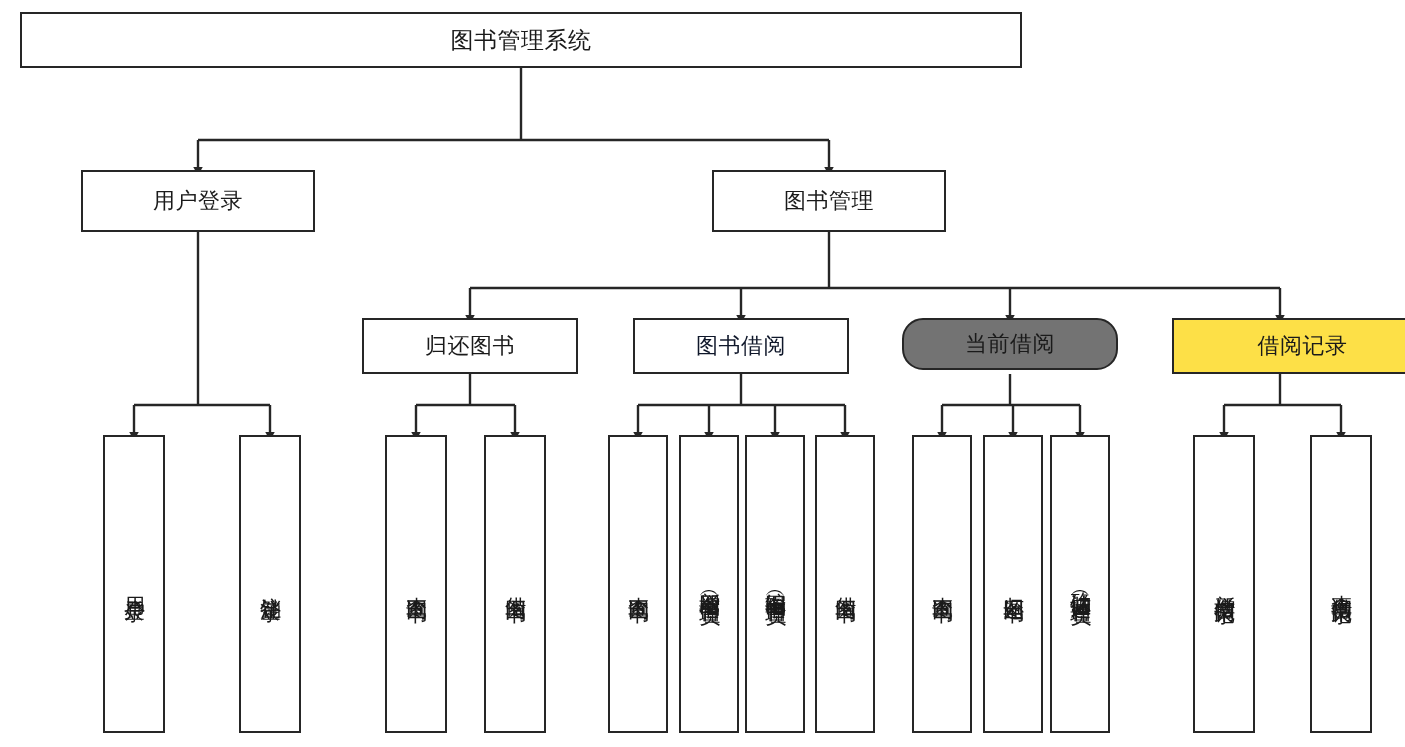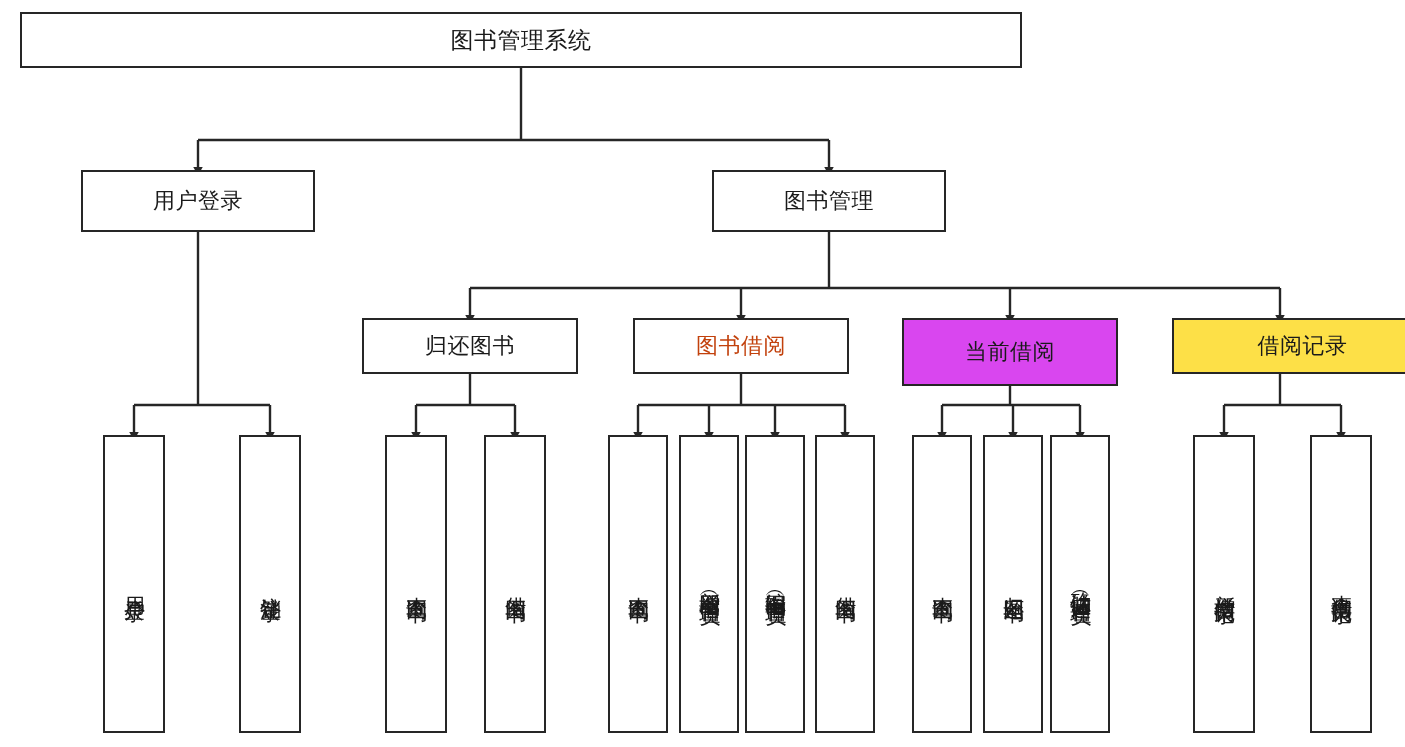--- a/index.html
+++ b/index.html
@@ -114,23 +114,23 @@
       <div class="node" style="left: 81px; top: 170px; width: 234px; height: 62px; border-color: rgb(38, 38, 38); background: rgb(255, 255, 255);">
         <span class="label" style="color: rgb(26, 26, 26);">用户登录</span>
       </div>
       <div class="node" style="left: 712px; top: 170px; width: 234px; height: 62px; border-color: rgb(38, 38, 38); background: rgb(255, 255, 255);">
         <span class="label" style="color: rgb(26, 26, 26);">图书管理</span>
       </div>
       <div class="node" style="left: 362px; top: 318px; width: 216px; height: 56px; border-color: rgb(38, 38, 38); background: rgb(255, 255, 255);">
         <span class="label" style="color: rgb(26, 26, 26);">归还图书</span>
       </div>
       <div class="node" style="left: 633px; top: 318px; width: 216px; height: 56px; border-color: rgb(38, 38, 38); background: rgb(255, 255, 255);">
-        <span class="label" style="color: #c2410c;">图书借阅</span>
+        <span class="label" style="color: #0f172a;">图书借阅</span>
       </div>
-      <div class="node" style="left: 902px; top: 318px; width: 216px; height: 68px; border-color: rgb(38, 38, 38); background: #d946ef;">
+      <div class="node" style="left: 902px; top: 318px; width: 216px; height: 52px; border-color: rgb(38, 38, 38); background: #737373; border-radius: 21px;">
         <span class="label" style="color: rgb(26, 26, 26);">当前借阅</span>
       </div>
       <div class="node" style="left: 1172px; top: 318px; width: 261px; height: 56px; border-color: rgb(38, 38, 38); background: #fde047;">
         <span class="label" style="color: rgb(26, 26, 26);">借阅记录</span>
       </div>
       <div class="node vertical" style="left: 103px; top: 435px; width: 62px; height: 298px; border-color: rgb(38, 38, 38); background: rgb(255, 255, 255);">
         <span class="label" style="color: rgb(26, 26, 26);">用户登录</span>
       </div>
       <div class="node vertical" style="left: 239px; top: 435px; width: 62px; height: 298px; border-color: rgb(38, 38, 38); background: rgb(255, 255, 255);">
         <span class="label" style="color: rgb(26, 26, 26);">注销登录</span>

